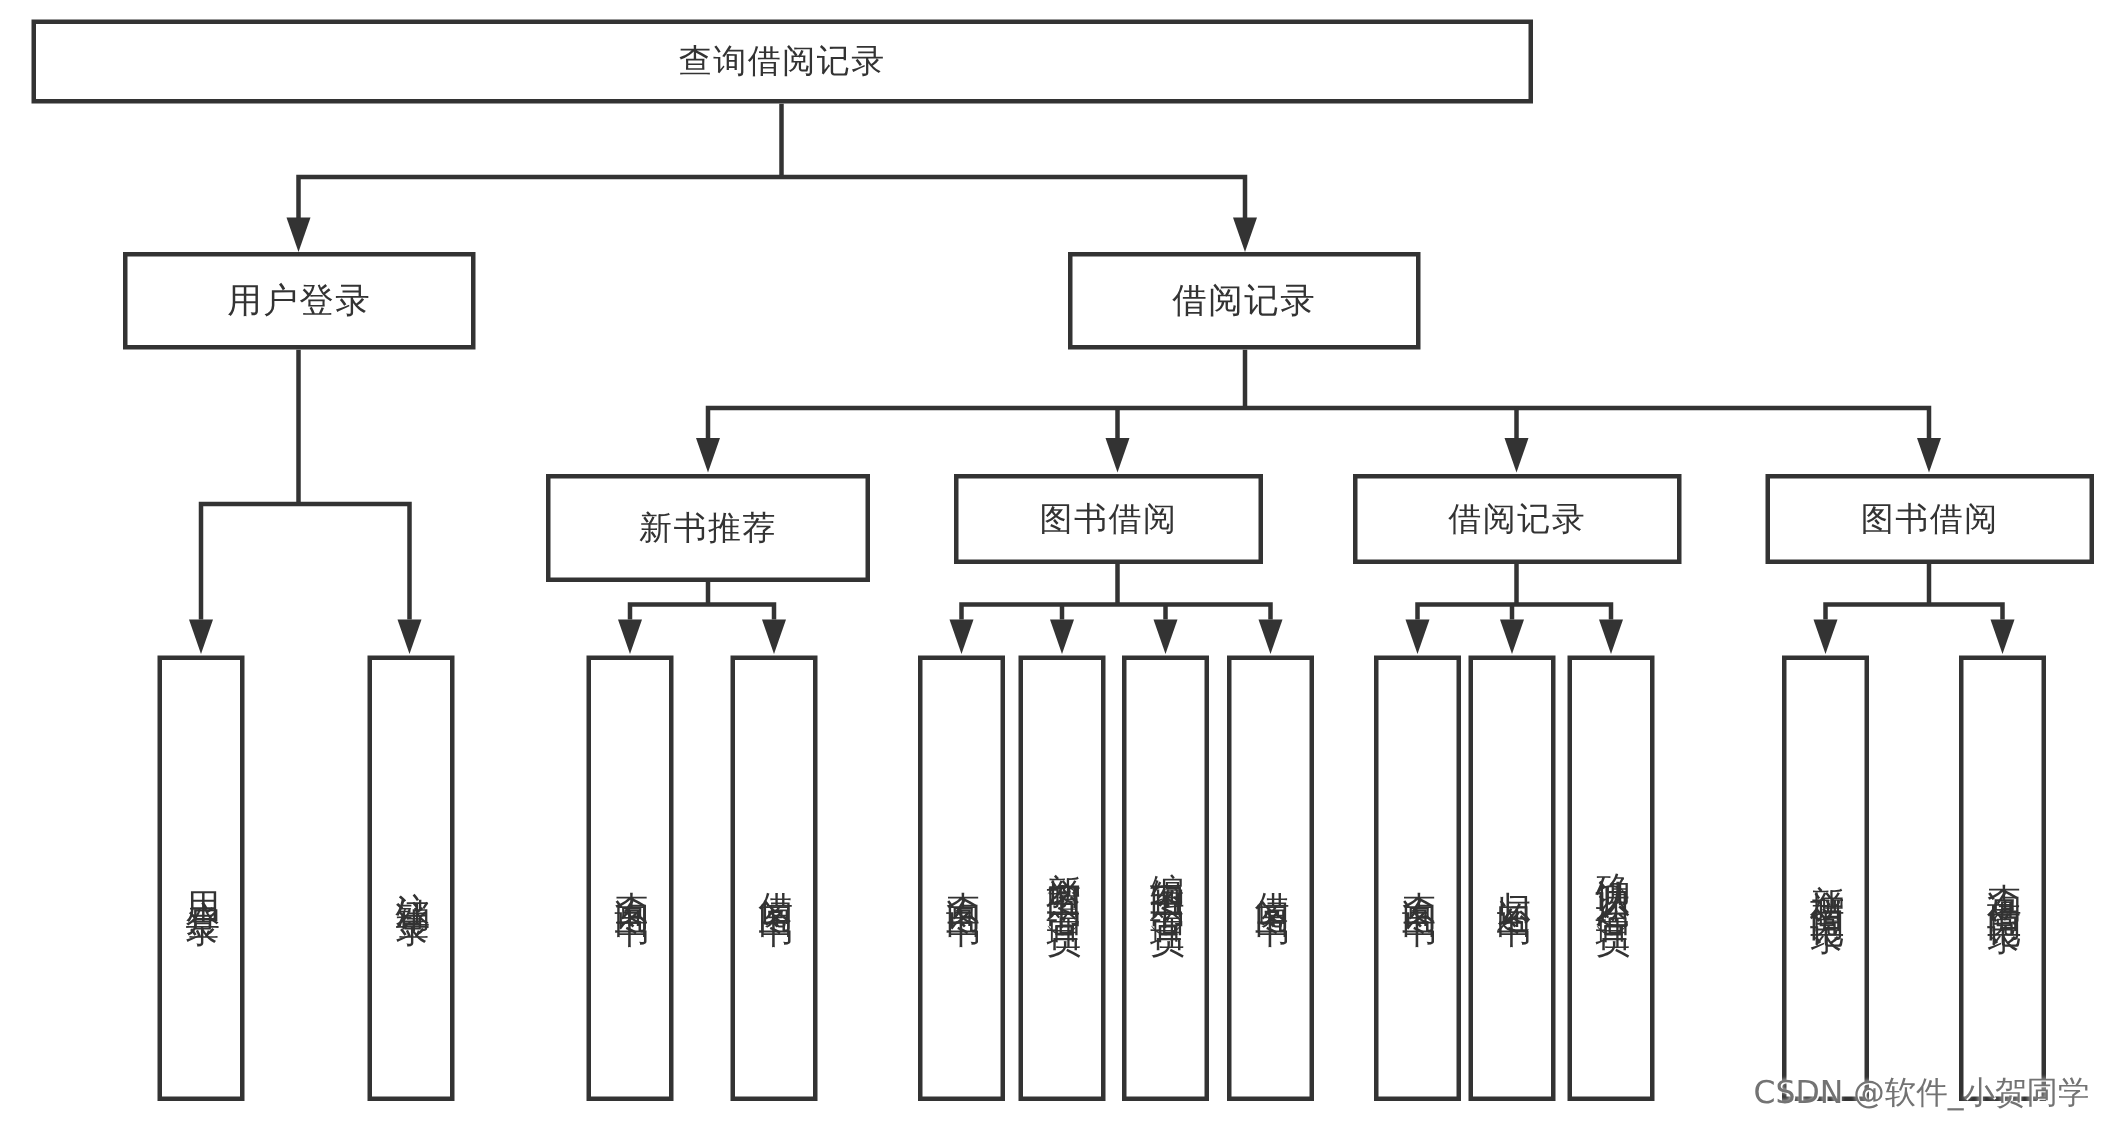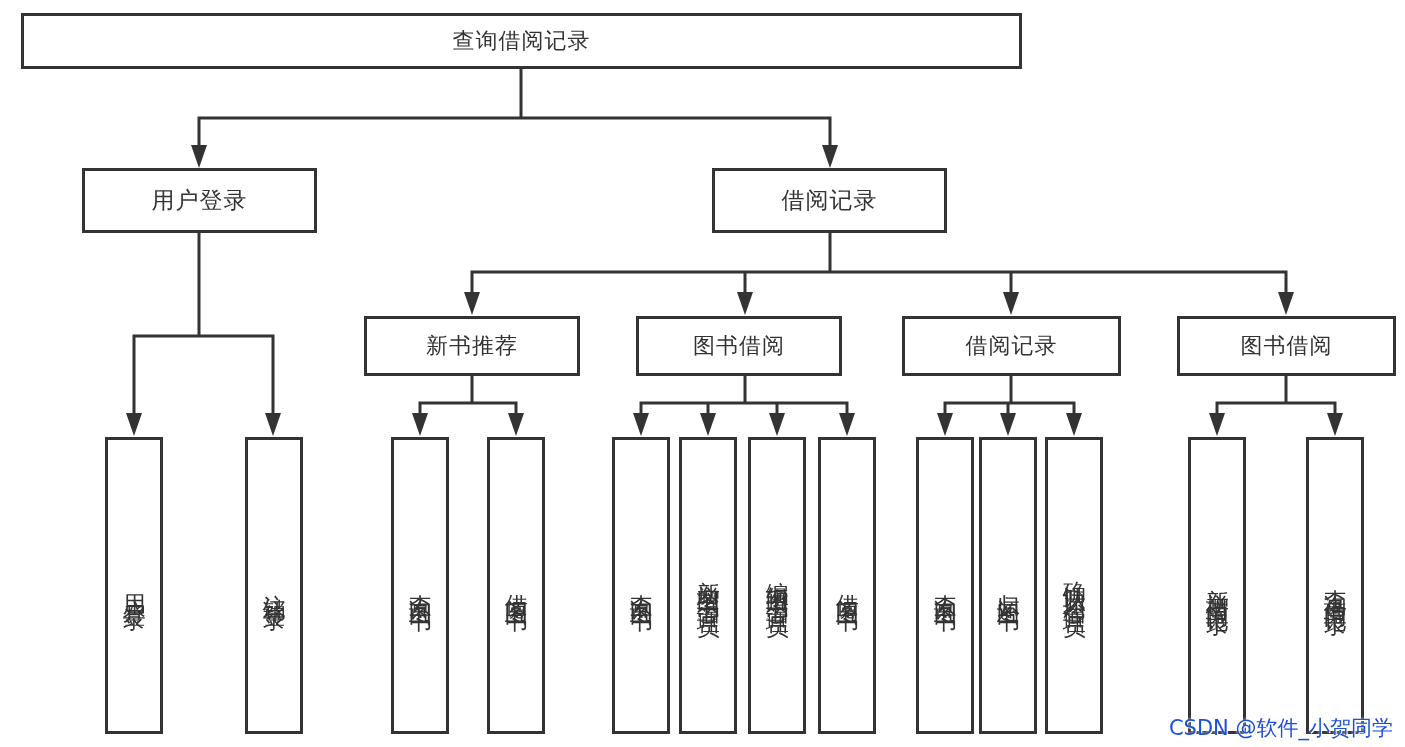--- a/index.html
+++ b/index.html
@@ -36,21 +36,21 @@
     text-orientation: mixed;
     font-size: 23px;
     letter-spacing: 5px;
     line-height: 1.1;
   }
   .watermark {
     position: absolute;
     right: 12px;
     top: 714px;
     font-size: 21px;
-    color: #1d4ed8;
+    color: #737373;
     text-shadow: 0 0 3px #ffffff, 1px 1px 0 #ffffff;
     z-index: 10;
     white-space: nowrap;
   }
 </style>
 </head>
 <body>
 
 <div id="canvas">
 
@@ -120,21 +120,21 @@
     <span>查询借阅记录</span>
   </div>
 
   <div class="node node-l2" style="left:82px; top:168px; width:235px; height:65px;">
     <span>用户登录</span>
   </div>
   <div class="node node-l2" style="left:712px; top:168px; width:235px; height:65px;">
     <span>借阅记录</span>
   </div>
 
-  <div class="node node-l3" style="left:364px; top:316px; width:216px; height:60px;">
+  <div class="node node-l3" style="left:364px; top:316px; width:216px; height:72px;">
     <span>新书推荐</span>
   </div>
   <div class="node node-l3" style="left:636px; top:316px; width:206px; height:60px;">
     <span>图书借阅</span>
   </div>
   <div class="node node-l3" style="left:902px; top:316px; width:219px; height:60px;">
     <span>借阅记录</span>
   </div>
   <div class="node node-l3" style="left:1177px; top:316px; width:219px; height:60px;">
     <span>图书借阅</span>

